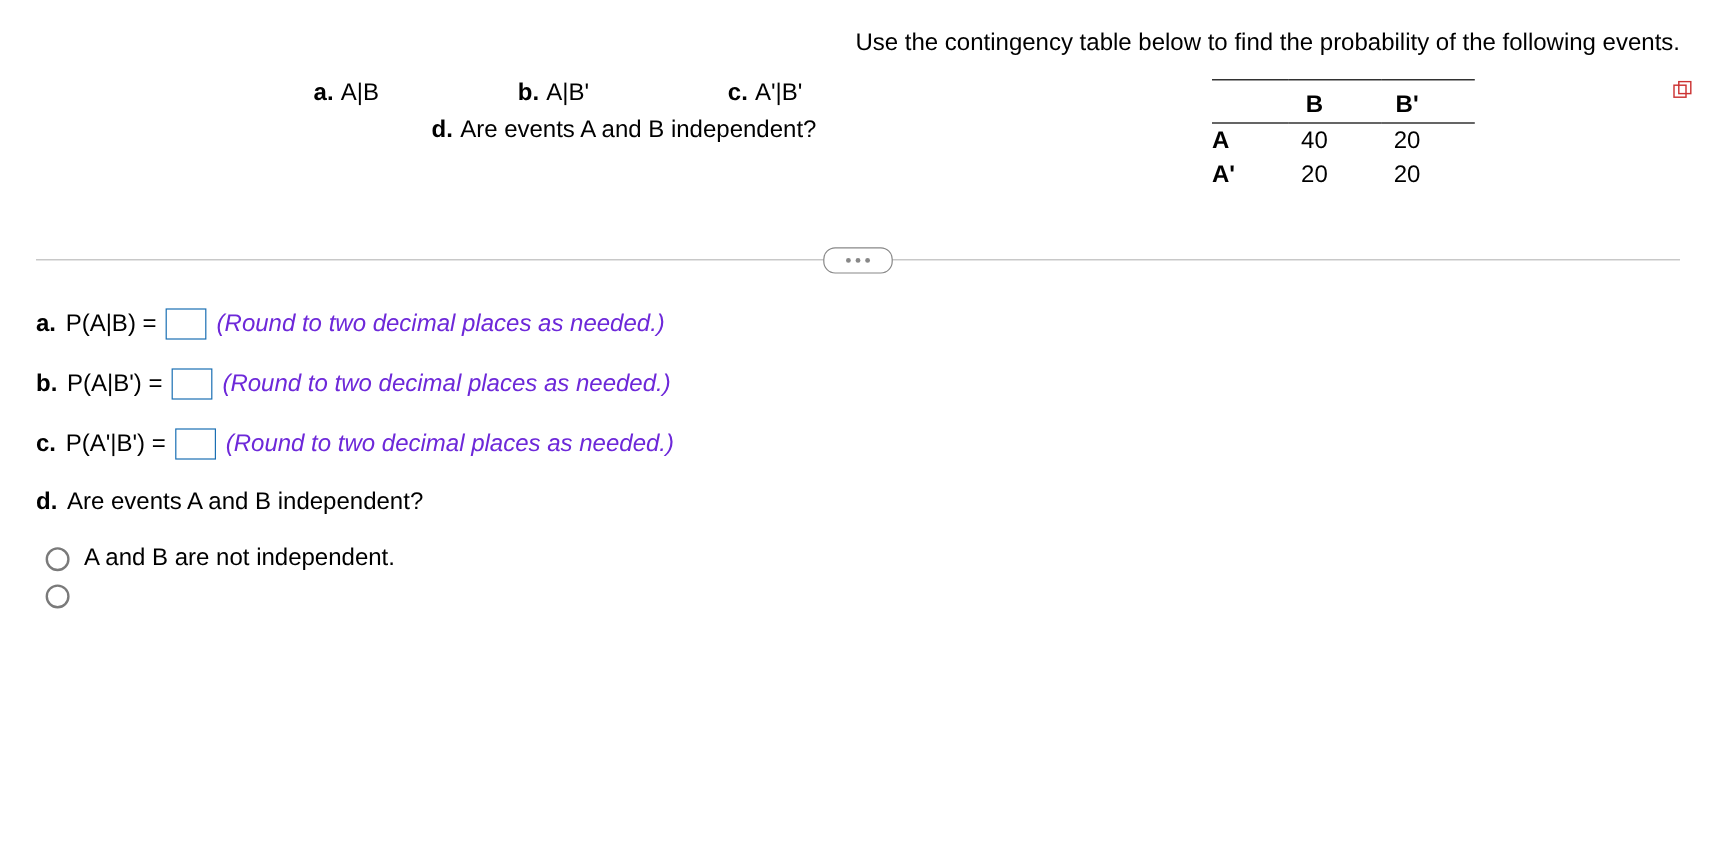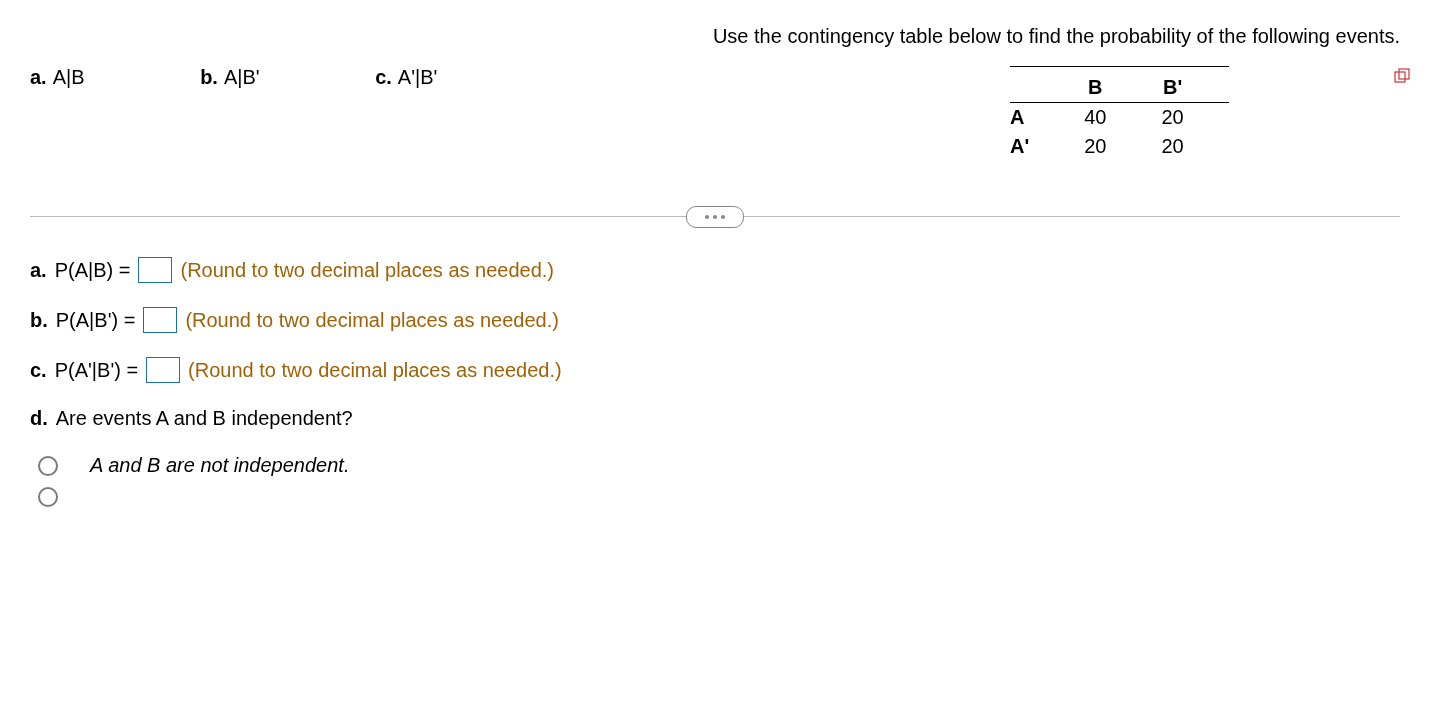--- a/index.html
+++ b/index.html
@@ -6,21 +6,21 @@
     margin:0;
     padding:25px 30px;
     font-family:Arial,Helvetica,sans-serif;
     font-size:20px;
     color:#000;
     width:1430px;
     box-sizing:border-box;
   }
   .intro{margin-bottom:18px;text-align:right;}
   .top-flex{display:flex;justify-content:space-between;align-items:flex-start;}
-  .parts{flex:1;}
+  .parts{flex:1;text-align:center;}
   .parts-line{margin-bottom:8px;}
   .part-item{display:inline-block;margin-right:110px;}
   .part-item .lbl{font-weight:bold;margin-right:6px;}
   .part-d .lbl{font-weight:bold;margin-right:6px;}
   .table-wrap{min-width:370px;padding-right:20px;position:relative;}
   .ctable{border-collapse:collapse;font-size:20px;}
   .ctable td,.ctable th{padding:3px 45px 3px 10px;text-align:center;font-weight:normal;}
   .ctable th{font-weight:bold;}
   .ctable .rowhdr{font-weight:bold;text-align:left;padding-left:0;}
   .toprule{border-top:1.5px solid #000;}
@@ -35,22 +35,22 @@
     background:#fff;display:flex;align-items:center;justify-content:center;
     color:#666;font-size:10px;
   }
   .expander span{display:inline-block;width:4px;height:4px;border-radius:50%;background:#888;margin:0 2px;}
   .answer-line{margin:24px 0;display:flex;align-items:center;flex-wrap:wrap;gap:8px;}
   .answer-line .lbl{font-weight:bold;}
   .answer-input{
     width:34px;height:26px;border:1.5px solid #1a6fb3;background:#fff;
     box-sizing:border-box;text-align:center;font-size:16px;
   }
-  .hint{color:#a16207;}
-  .radio-row{display:flex;align-items:center;margin:10px 0 10px 8px;gap:32px;font-style:italic;}
+  .hint{color:#6d28d9;font-style:italic;}
+  .radio-row{display:flex;align-items:center;margin:10px 0 10px 8px;gap:12px;}
   .radio{
     width:20px;height:20px;border:2px solid #7a7a7a;border-radius:50%;
     background:#fff;box-sizing:border-box;flex:0 0 20px;
   }
 </style>
 </head>
 <body>
 
 <div class="intro">Use the contingency table below to find the probability of the following events.</div>
 
@@ -59,20 +59,23 @@
     <div class="parts-line">
       <span class="part-item">
         <span class="lbl">a.</span><span>A|B</span>
       </span>
       <span class="part-item">
         <span class="lbl">b.</span><span>A|B'</span>
       </span>
       <span class="part-item">
         <span class="lbl">c.</span><span>A'|B'</span>
       </span>
+    </div>
+    <div class="part-d">
+      <span class="lbl">d.</span><span>Are events A and B independent?</span>
     </div>
   </div>
 
   <div class="table-wrap">
     <div class="popout-icon">
       <svg viewBox="0 0 18 16">
           <g fill="none" stroke="#c33" stroke-width="1.2">
         <rect x="1" y="4" width="10" height="10"></rect>
         <rect x="5" y="1" width="10" height="10"></rect>
       </g>

